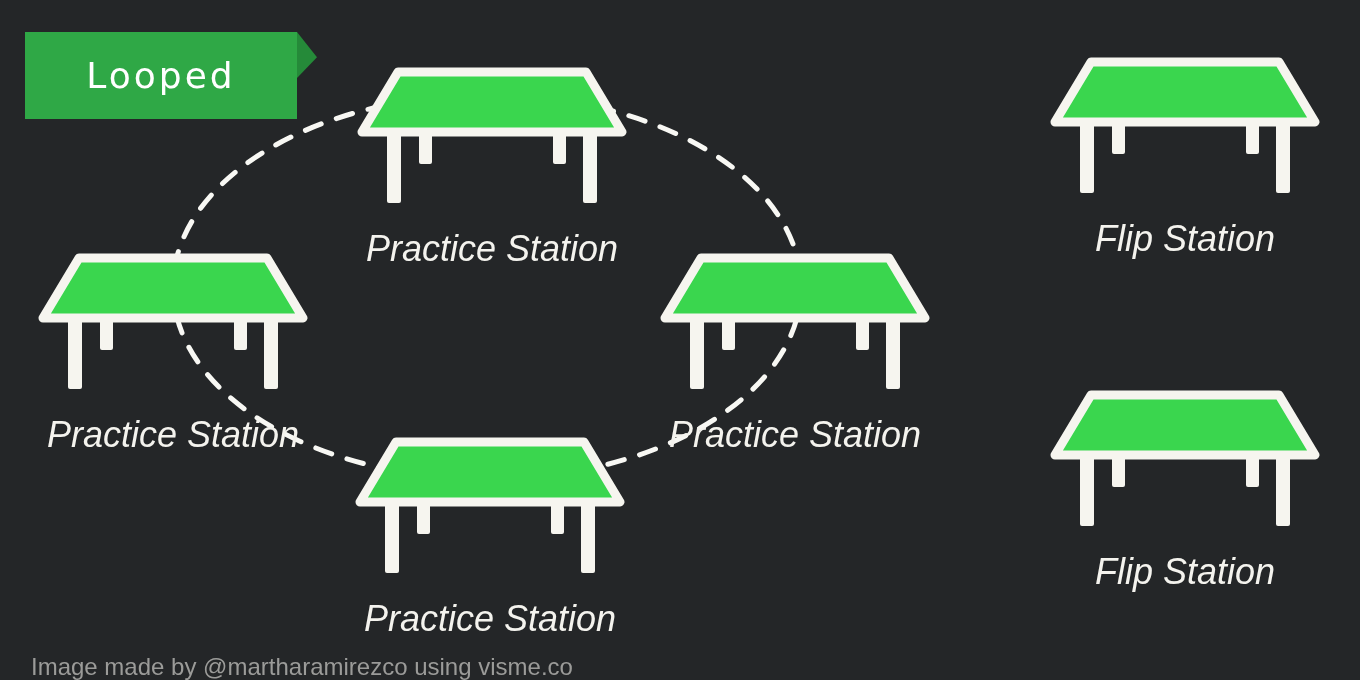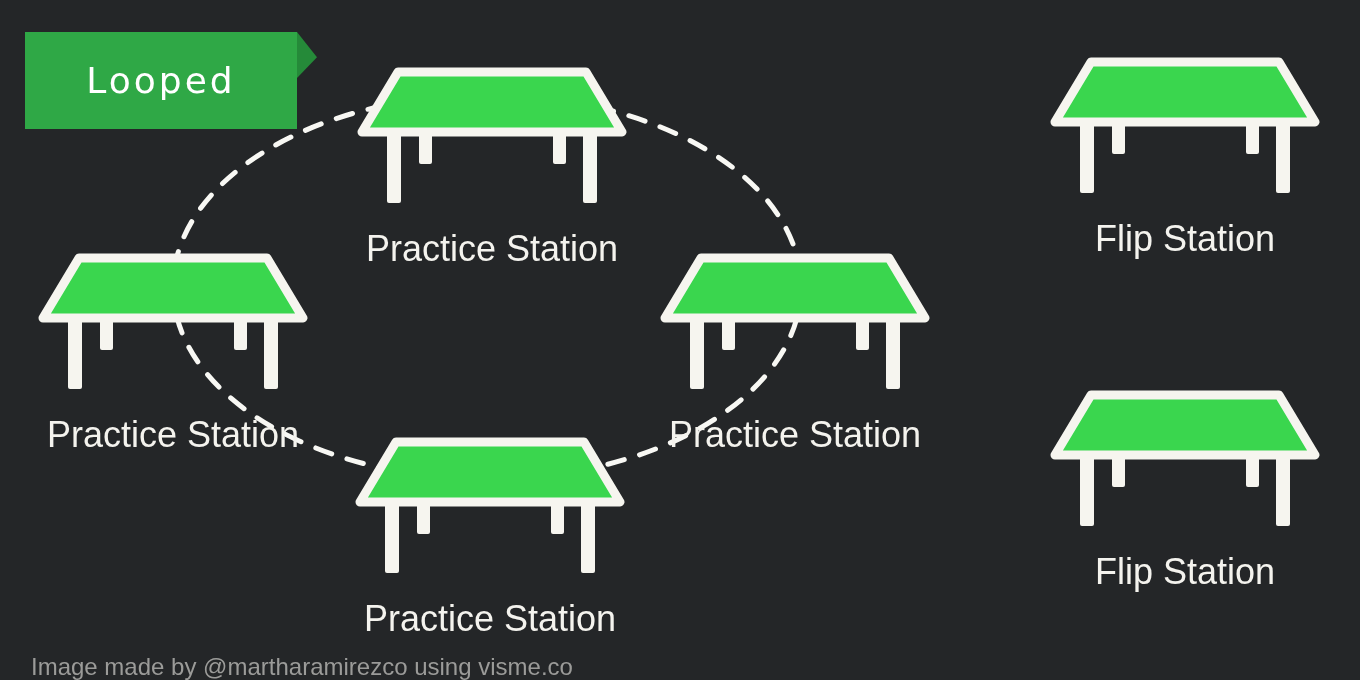--- a/index.html
+++ b/index.html
@@ -8,21 +8,21 @@
     background:var(--bg,#242628);
     font-family:"Liberation Sans",sans-serif;
   }
   .stage{position:absolute;inset:0;width:1360px;height:680px}
 
   
   .loop-svg{position:absolute;left:0;top:0;z-index:1}
 
   
   .banner{
-    position:absolute;left:25px;top:32px;width:272px;height:97px;z-index:3;
+    position:absolute;left:25px;top:32px;width:272px;height:87px;z-index:3;
     background:var(--banner-bg,#2fa846);
     display:flex;align-items:center;justify-content:center;
   }
   .banner-label{
     color:var(--banner-text,#ffffff);
     font-family:"DejaVu Sans",sans-serif;
     font-size:36px;letter-spacing:3px;font-weight:400;
   }
   .banner-fold{
     position:absolute;left:272px;top:0;width:20px;height:46px;
@@ -36,20 +36,21 @@
   .table-icon .top{
     fill:var(--table-fill,#3ad64e);
     stroke:var(--table-stroke,#f6f5ef);
     stroke-width:9;stroke-linejoin:round;
   }
   .table-icon .leg{fill:var(--table-stroke,#f6f5ef)}
   .station-label{
     position:absolute;top:163px;left:50%;transform:translateX(-50%);
     white-space:nowrap;font-size:36px;line-height:1.15;
     color:var(--label-text,#f4f3ee);
+    font-style:italic;
   }
 
   .attribution{
     position:absolute;left:31px;top:653px;z-index:2;
     font-size:24px;color:var(--attr-text,#9b9b99);
   }
 </style>
 </head>
 <body style="--bg: #242628; --table-fill: #3ad64e; --table-stroke: #f6f5ef; --label-text: #f4f3ee; --banner-bg: #2fa846; --banner-fold: #258a39; --banner-text: #ffffff; --attr-text: #9b9b99;">
 

